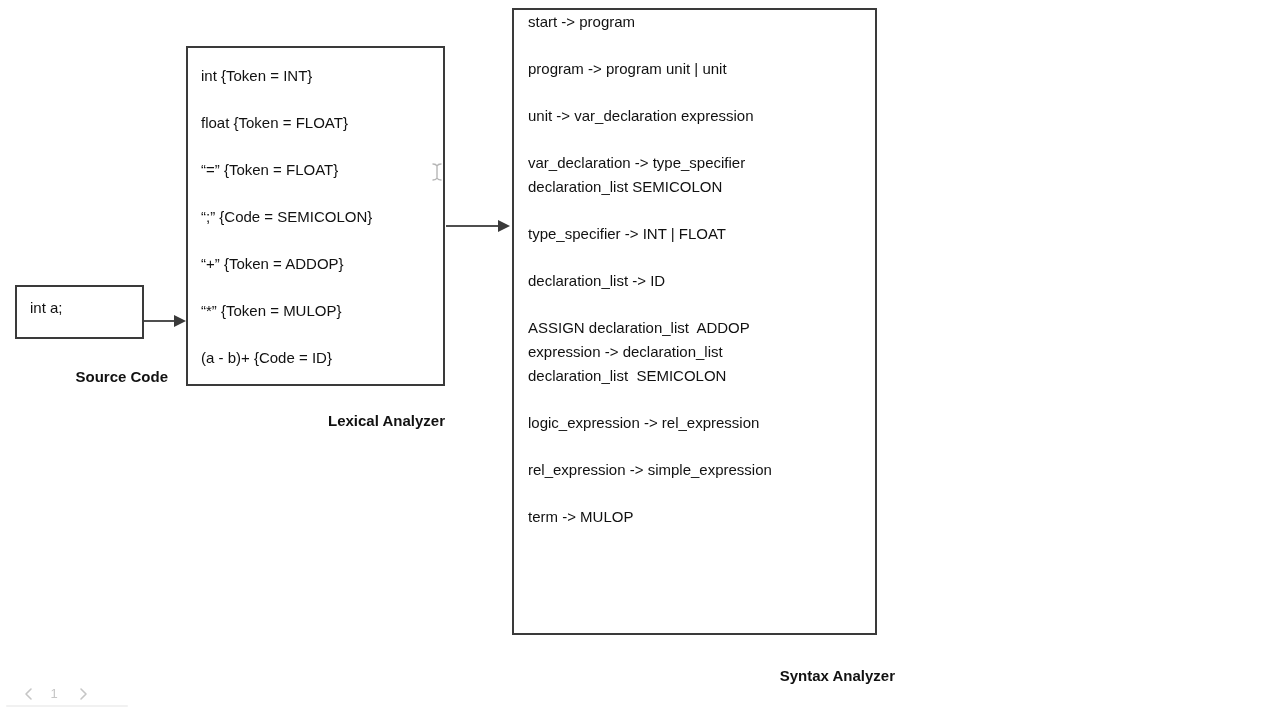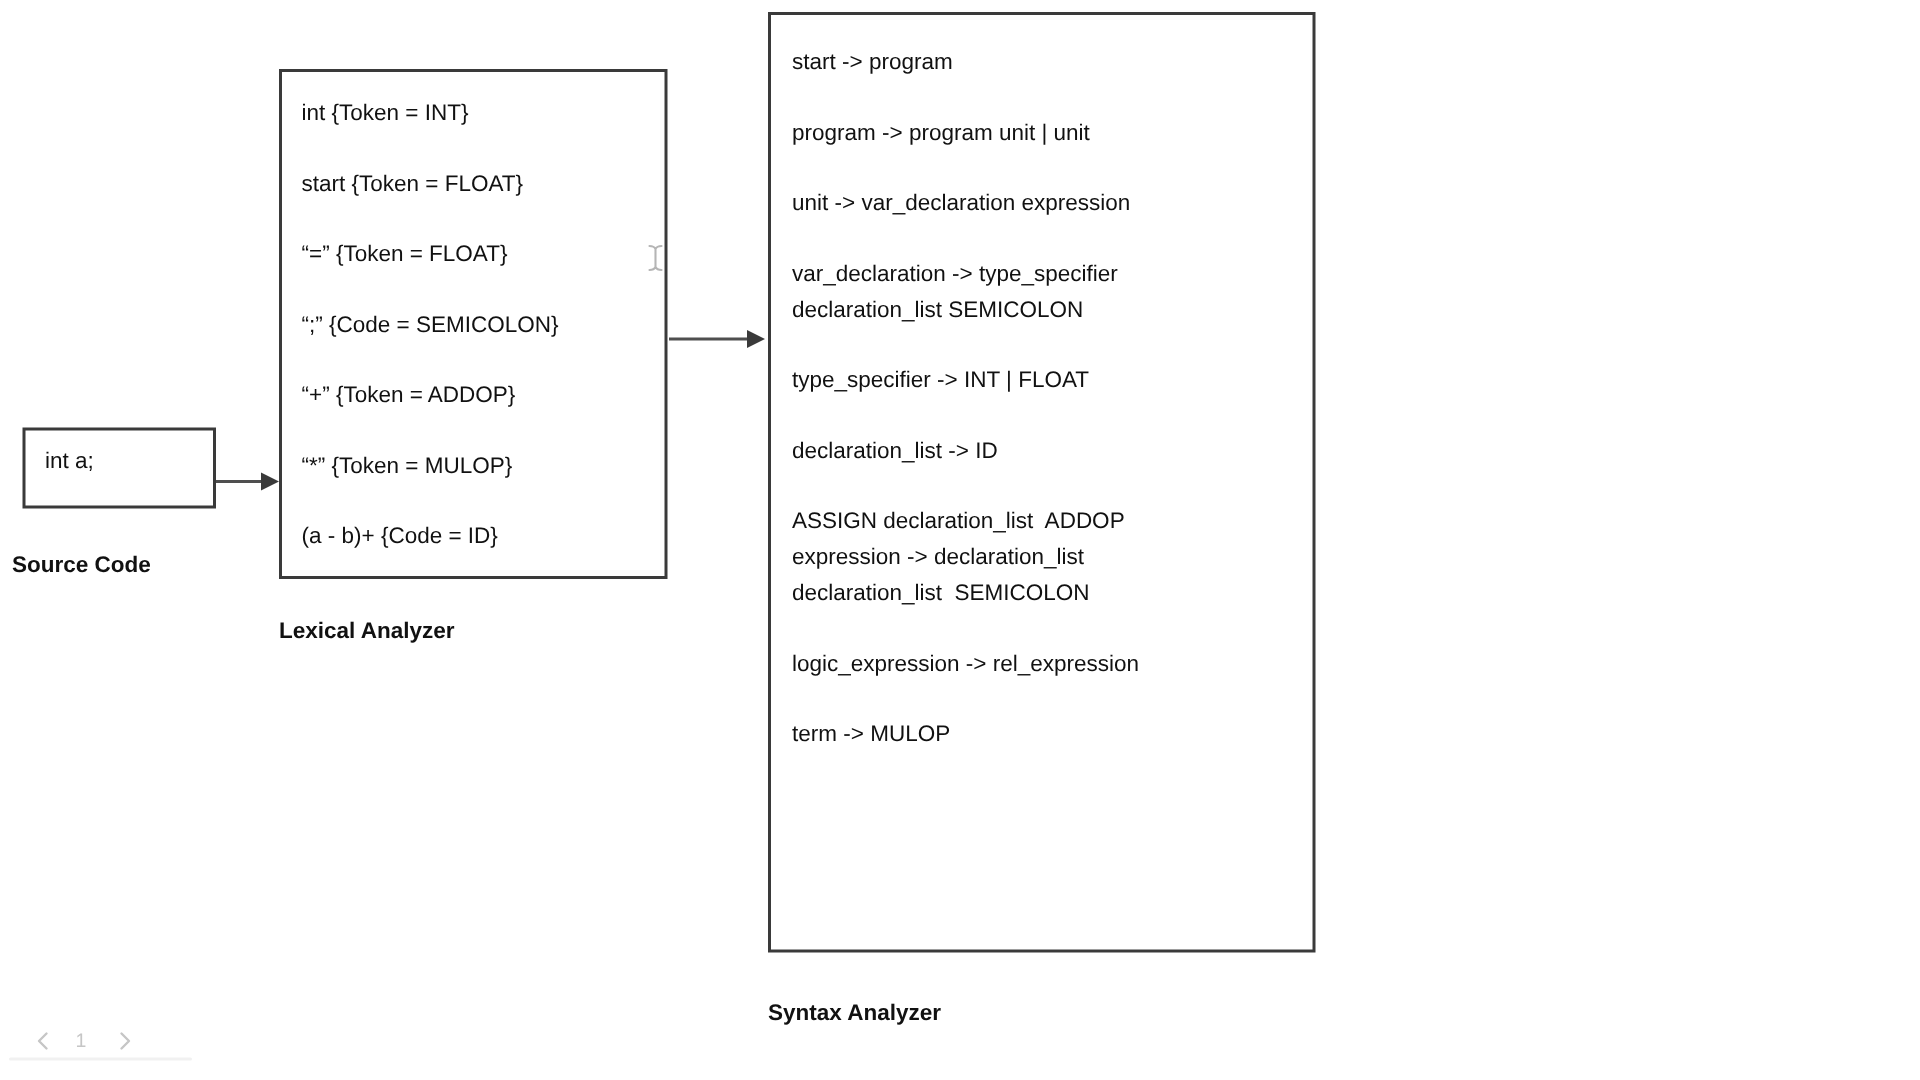--- a/index.html
+++ b/index.html
@@ -16,27 +16,27 @@
     width:1280px;height:720px;background:var(--bg);
     font-family:"Liberation Sans","DejaVu Sans",sans-serif;
     color:var(--text);overflow:hidden;position:relative;
   }
   .stage{position:absolute;inset:0;}
 
   
   .dbox{position:absolute;border:2px solid var(--border);background:#fff;}
   .source-box{left:15px;top:285px;width:129px;height:54px;padding:12px 0 0 13px;font-size:15px;}
   .lexical-box{left:186px;top:46px;width:259px;height:340px;padding:16px 0 0 13px;}
-  .syntax-box{left:512px;top:8px;width:365px;height:627px;padding:20px 0 0 14px;}
+  .syntax-box{left:512px;top:8px;width:365px;height:627px;padding:0 0 0 14px;}
 
   .token-line{height:24px;line-height:24px;margin:0 0 23px 0;font-size:15px;white-space:pre;}
   .rule{margin:0 0 23px 0;}
   .rule-line{height:24px;line-height:24px;font-size:15px;white-space:pre;}
 
-  .caption{position:absolute;font-weight:700;font-size:15px;text-align:left;}
+  .caption{position:absolute;font-weight:700;font-size:15px;text-align:right;}
   .source-caption{left:8px;top:368px;width:160px;}
   .lexical-caption{left:186px;top:412px;width:259px;}
   .syntax-caption{left:512px;top:667px;width:383px;}
 
   
   .arrow-line{position:absolute;height:2px;background:var(--arrow);}
   .arrow-head{position:absolute;width:0;height:0;border-top:6px solid transparent;border-bottom:6px solid transparent;border-left:12px solid var(--arrowhead);}
   .a1-line{left:144px;top:320px;width:32px;}
   .a1-head{left:174px;top:315px;}
   .a2-line{left:446px;top:225px;width:54px;}
@@ -63,21 +63,21 @@
   <div class="dbox source-box">
     <span>int a;</span>
   </div>
   <div class="caption source-caption">Source Code</div>
 
   <div class="arrow-line a1-line"></div>
   <div class="arrow-head a1-head"></div>
 
   <div class="dbox lexical-box">
     <div class="token-line">int {Token = INT}</div>
-    <div class="token-line">start {Token = FLOAT}</div>
+    <div class="token-line">float {Token = FLOAT}</div>
     <div class="token-line">“=” {Token = FLOAT}</div>
     <div class="token-line">“;” {Code = SEMICOLON}</div>
     <div class="token-line">“+” {Token = ADDOP}</div>
     <div class="token-line">“*” {Token = MULOP}</div>
     <div class="token-line">(a - b)+ {Code = ID}</div>
   </div>
   <div class="caption lexical-caption">Lexical Analyzer</div>
 
   <div class="arrow-line a2-line"></div>
   <div class="arrow-head a2-head"></div>
@@ -108,20 +108,23 @@
     </div>
     <div class="rule">
       <div class="rule-line">ASSIGN declaration_list  ADDOP</div>
       <div class="rule-line">expression -&gt; declaration_list</div>
       <div class="rule-line">declaration_list  SEMICOLON</div>
     </div>
     <div class="rule">
       <div class="rule-line">logic_expression -&gt; rel_expression</div>
     </div>
     <div class="rule">
+      <div class="rule-line">rel_expression -&gt; simple_expression</div>
+    </div>
+    <div class="rule">
       <div class="rule-line">term -&gt; MULOP</div>
     </div>
   </div>
   <div class="caption syntax-caption">Syntax Analyzer</div>
 
   <div class="pager">
     <button class="pager-btn pager-prev" aria-label="previous">
       <svg width="16" height="16" viewBox="0 0 16 16">
         <polyline points="10,3 5,8 10,13" fill="none" stroke="#c6c6c6" stroke-width="1.6" stroke-linecap="round" stroke-linejoin="round"></polyline>
       </svg>

